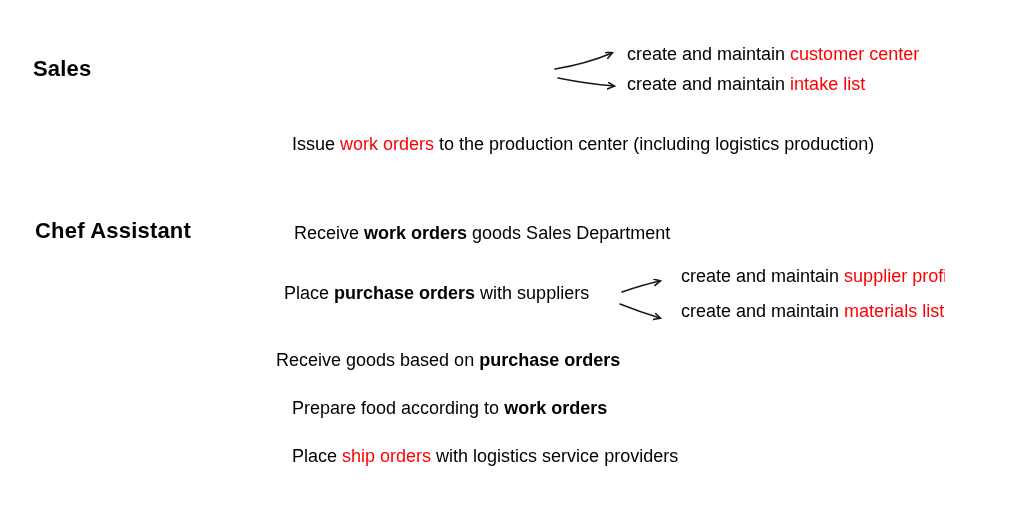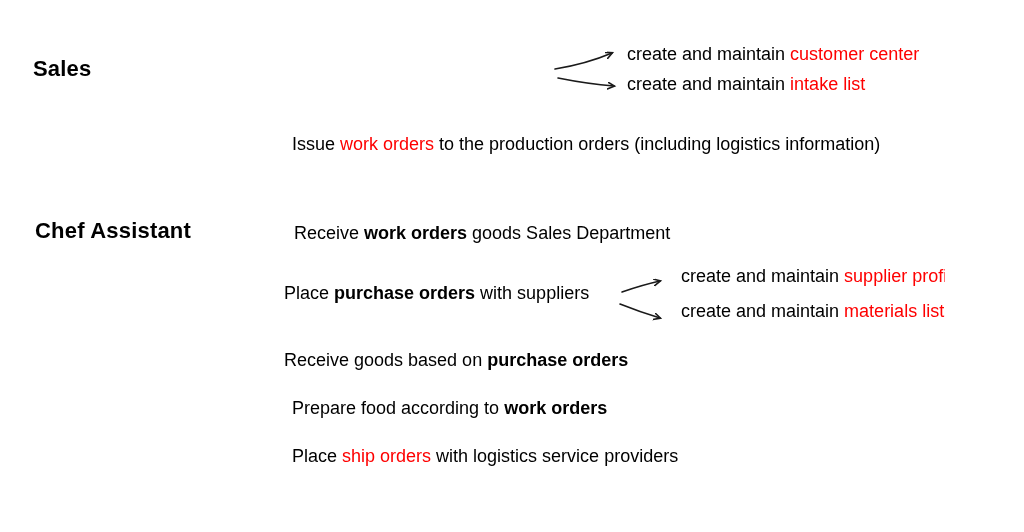--- a/index.html
+++ b/index.html
@@ -56,21 +56,21 @@
       </marker>
     </defs>
     <path d="M7,25 Q 38,20 64,9" marker-end="url(#ah1)"></path>
     <path d="M10,34 Q 40,40 66,42" marker-end="url(#ah1)"></path>
   </svg>
 
   <div class="line" style="left:627px; top:44px"><span>create and maintain </span><span class="red">customer center</span></div>
 
   <div class="line" style="left:627px; top:74px"><span>create and maintain </span><span class="red">intake list</span></div>
 
-  <div class="line" style="left:292px; top:134px"><span>Issue </span><span class="red">work orders</span><span> to the production orders (including logistics information)</span></div>
+  <div class="line" style="left:292px; top:134px"><span>Issue </span><span class="red">work orders</span><span> to the production center (including logistics production)</span></div>
 
   <div class="heading" style="left:35px; top:218px">Chef Assistant</div>
 
   <div class="line" style="left:294px; top:223px"><span>Receive </span><span class="bold">work orders</span><span> goods Sales Department</span></div>
 
   <div class="line" style="left:284px; top:283px"><span>Place </span><span class="bold">purchase orders</span><span> with suppliers</span></div>
 
   <svg class="arrows" style="left:616px; top:272px" width="58" height="54" viewBox="0 0 58 54">
     <defs>
       <marker id="ah2" markerWidth="10" markerHeight="10" refX="6.5" refY="3.5" orient="auto" markerUnits="userSpaceOnUse">
@@ -78,19 +78,19 @@
       </marker>
     </defs>
     <path d="M6,20 Q 26,13 44,9" marker-end="url(#ah2)"></path>
     <path d="M4,32 Q 24,40 44,46" marker-end="url(#ah2)"></path>
   </svg>
 
   <div class="line" style="left:681px; top:266px"><span>create and maintain </span><span class="red">supplier profile</span></div>
 
   <div class="line" style="left:681px; top:301px"><span>create and maintain </span><span class="red">materials list</span></div>
 
-  <div class="line" style="left:284px; top:350px"><span>Receive goods based on </span><span class="bold">purchase orders</span></div>
+  <div class="line" style="left:276px; top:350px"><span>Receive goods based on </span><span class="bold">purchase orders</span></div>
 
   <div class="line" style="left:292px; top:446px"><span>Place </span><span class="red">ship orders</span><span> with logistics service providers</span></div>
 
   <div class="line" style="left:292px; top:398px"><span>Prepare food according to </span><span class="bold">work orders</span></div>
 
 </div>
 
 </body></html>

